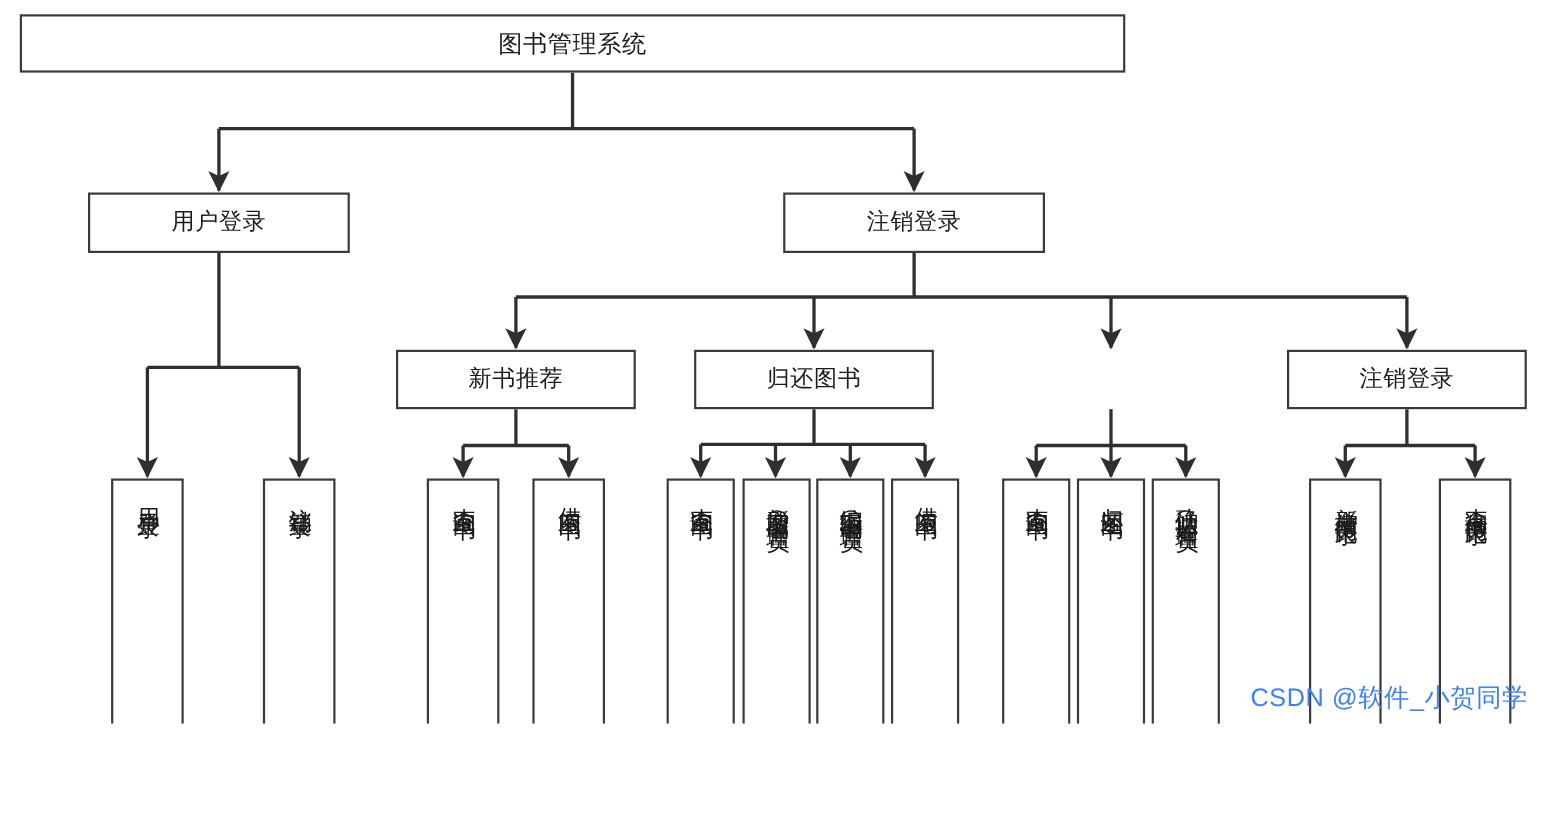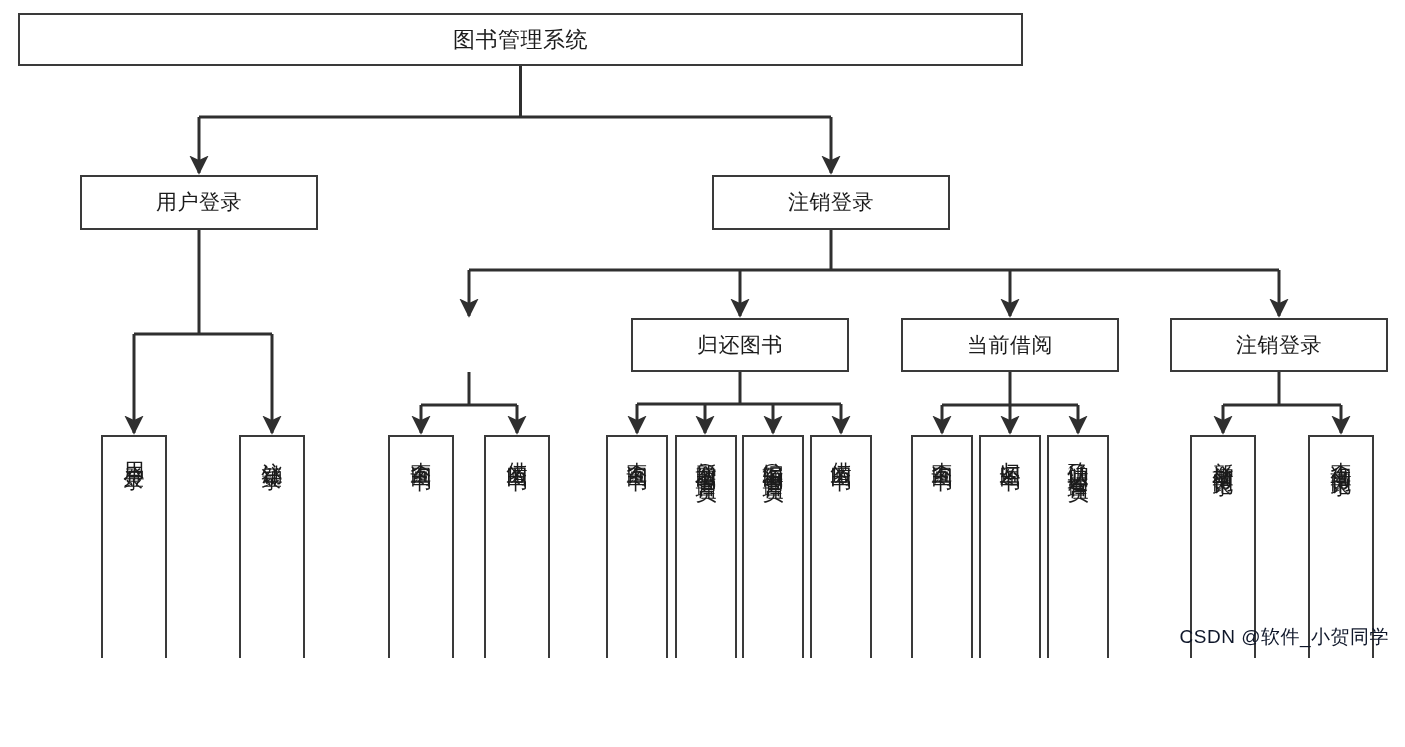--- a/index.html
+++ b/index.html
@@ -53,22 +53,22 @@
     text-orientation: upright;
     font-size: 21px;
     letter-spacing: 3px;
     line-height: 1.05;
     white-space: nowrap;
   }
   .watermark {
     position: absolute;
     right: 16px;
     bottom: 8px;
-    font-size: 19px;
-    color: #0f172a;
+    font-size: 23px;
+    color: #3b82f6;
     letter-spacing: 0.5px;
     z-index: 5;
     white-space: nowrap;
     pointer-events: none;
   }
 </style>
 </head>
 <body>
 
 <div id="canvas">
@@ -130,25 +130,25 @@
     <span class="node-label">图书管理系统</span>
   </div>
 
   <div class="node" id="node-user_login" style="left: 80px; top: 175px; width: 238px; height: 55px;">
     <span class="node-label">用户登录</span>
   </div>
   <div class="node" id="node-book_manage" style="left: 712px; top: 175px; width: 238px; height: 55px;">
     <span class="node-label">注销登录</span>
   </div>
 
+  <div class="node" id="node-new_book_rec" style="left: 360px; top: 318px; width: 218px; height: 54px;">
+    <span class="node-label">新书推荐</span>
+  </div>
   <div class="node" id="node-book_borrow" style="left: 631px; top: 318px; width: 218px; height: 54px;">
     <span class="node-label">归还图书</span>
-  </div>
-  <div class="node" id="node-current_borrow" style="left: 901px; top: 318px; width: 218px; height: 54px;">
-    <span class="node-label">当前借阅</span>
   </div>
   <div class="node" id="node-borrow_record" style="left: 1170px; top: 318px; width: 218px; height: 54px;">
     <span class="node-label">注销登录</span>
   </div>
 
   <div id="leaf-host">
       <div class="node leaf" style="left: 101px; top: 435px; width: 66px; height: 300px;">
         <span class="node-label">用户登录</span>
       </div>
       <div class="node leaf" style="left: 239px; top: 435px; width: 66px; height: 300px;">

